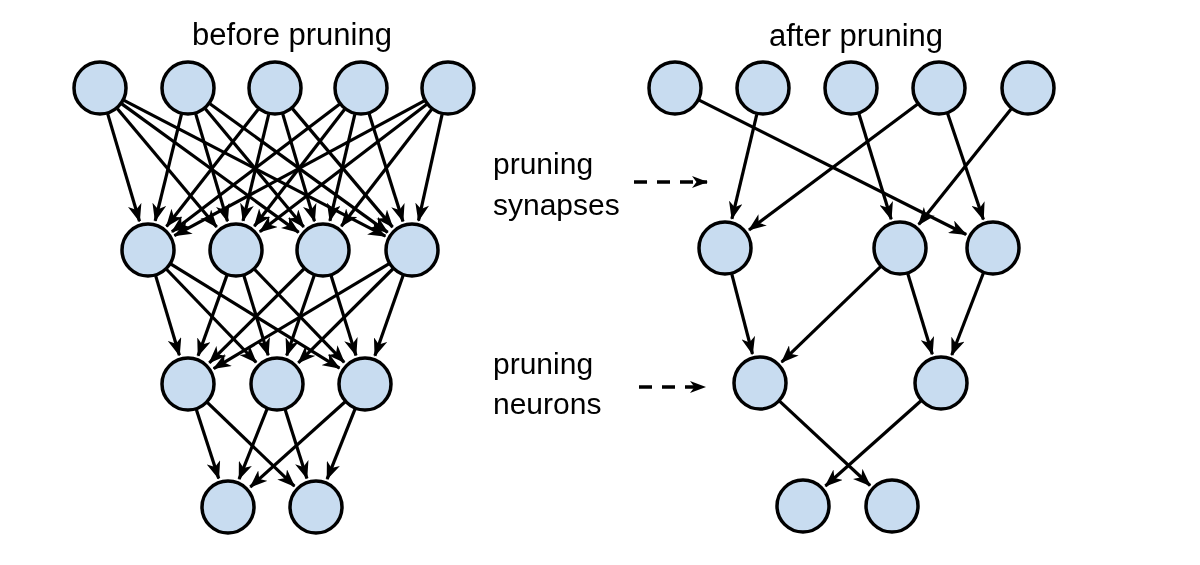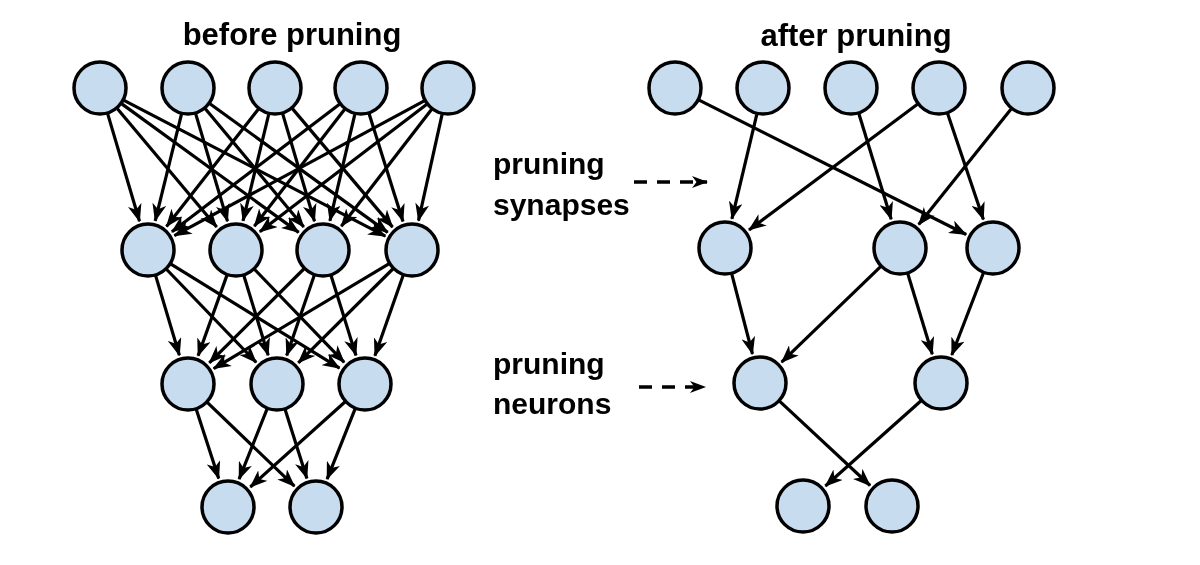--- a/index.html
+++ b/index.html
@@ -2,21 +2,21 @@
 <html><head>
 <meta charset="utf-8">
 <style>
   html, body { margin: 0; padding: 0; }
   body {
     width: 1200px; height: 565px;
     background: #ffffff;
     font-family: "Liberation Sans", sans-serif;
     overflow: hidden;
   }
-  #stage { position: relative; width: 1200px; height: 555px; font-weight: bold; }
+  #stage { position: relative; width: 1200px; height: 555px; }
   svg { display: block; }
   text {
     fill: #000000;
     font-family: "Liberation Sans", sans-serif;
   }
   .net-title { font-size: 31px; }
   .side-label { font-size: 30px; }
   .edge { stroke: #000000; stroke-width: 3.2; fill: none; }
   .dashed { stroke: #000000; stroke-width: 3.4; stroke-dasharray: 13 10; fill: none; }
   .node { stroke-width: 3.5; }

